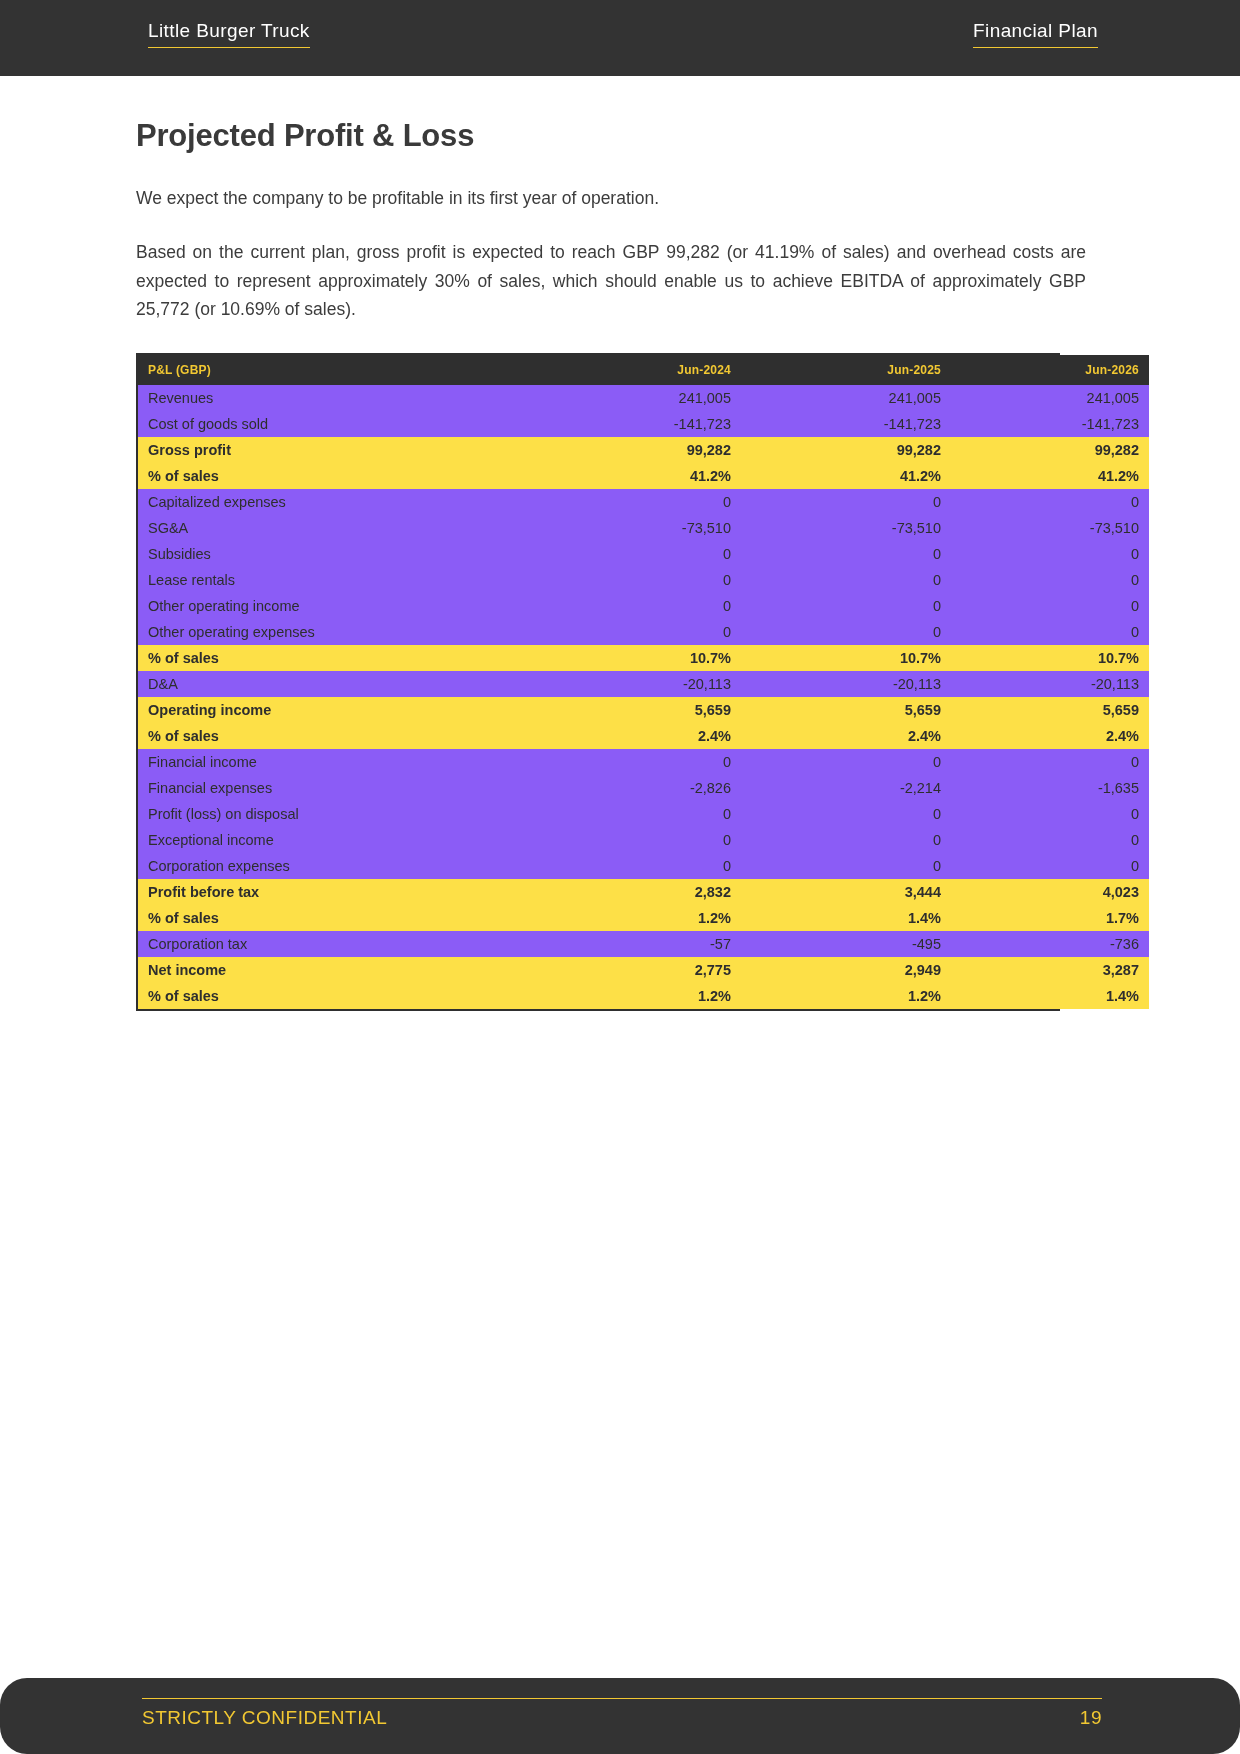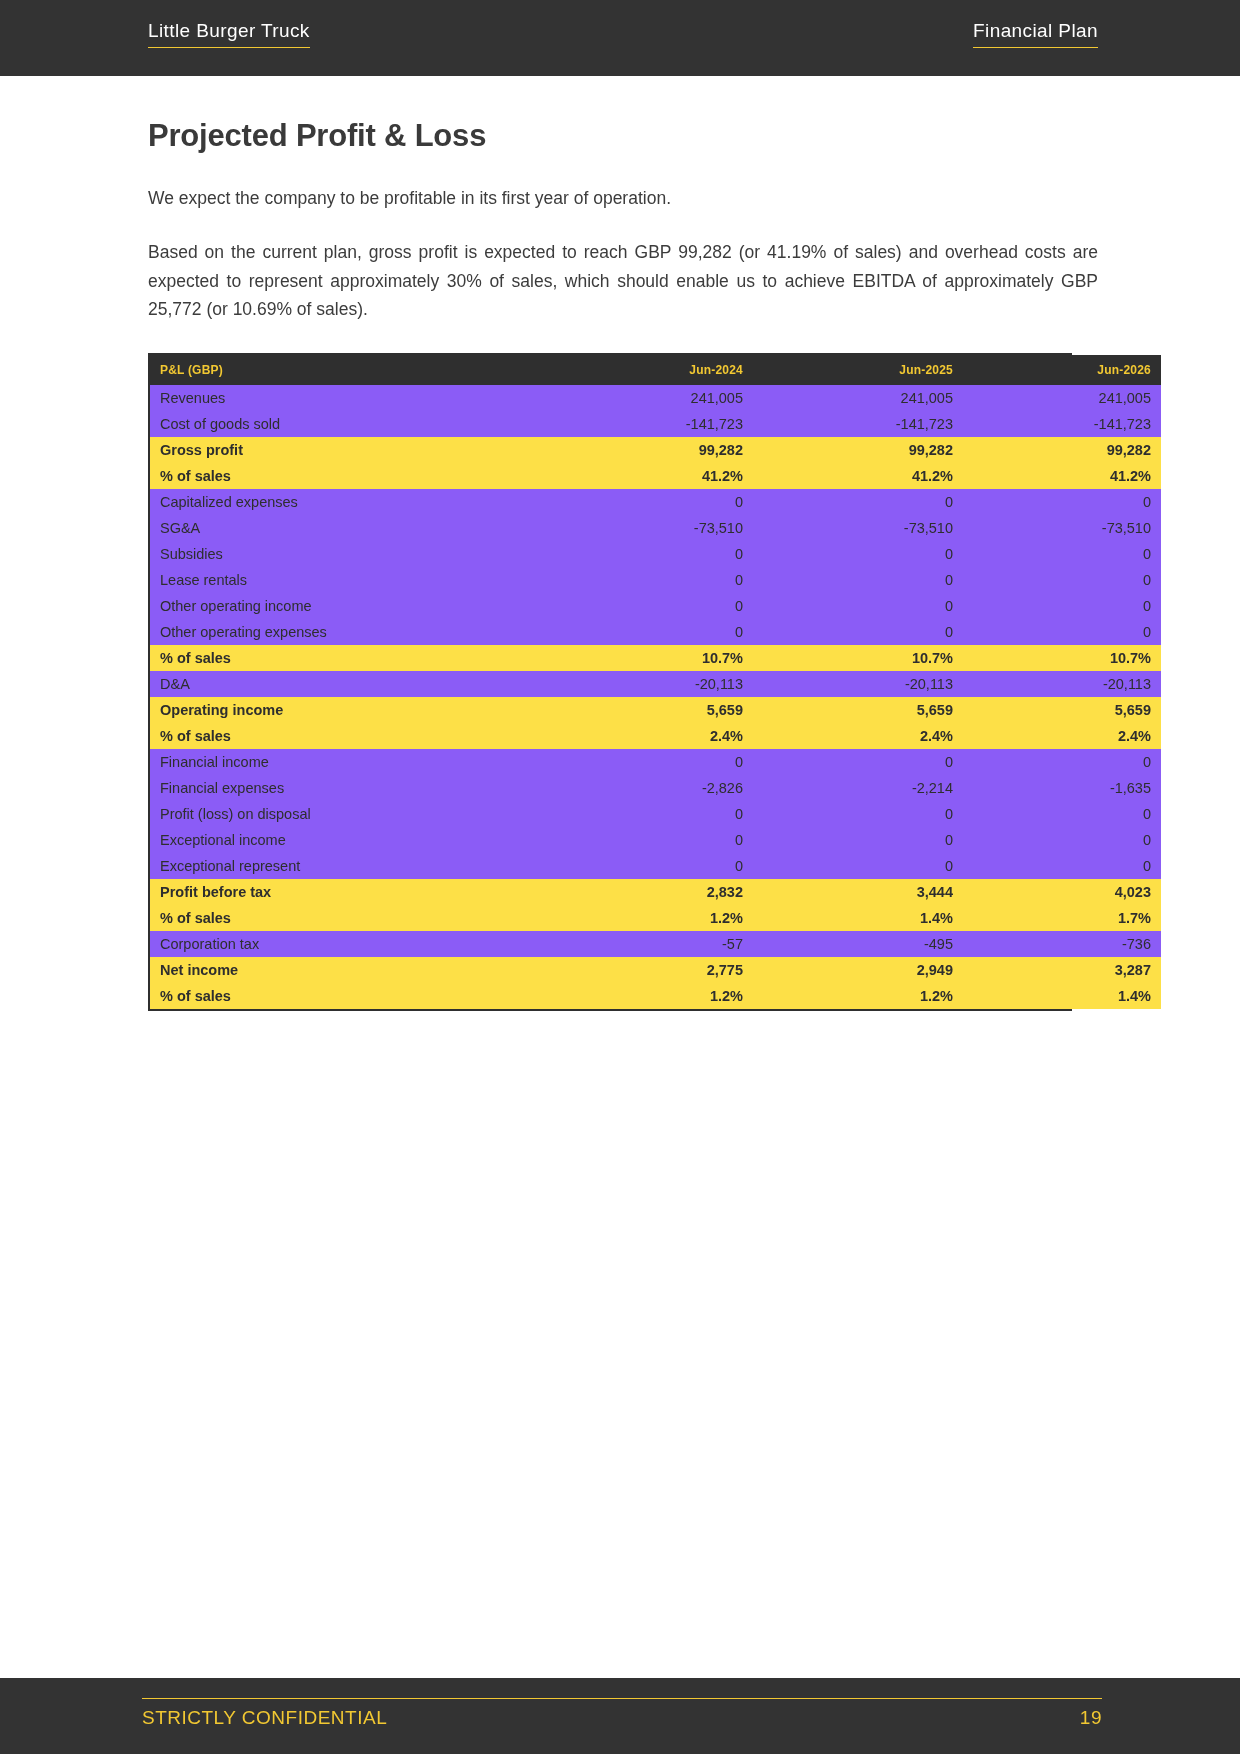--- a/index.html
+++ b/index.html
@@ -43,21 +43,21 @@
   
   .page {
     position: absolute;
     left: 0; top: 76px;
     width: 1240px;
     height: 1602px;
     background: #ffffff;
   }
   .content {
     position: absolute;
-    left: 148px;
+    left: 136px;
     top: 42px;
     width: 950px;
   }
 
   h1.page-title {
     margin: 0 0 30px 0;
     font-size: 31px;
     font-weight: bold;
     color: #3a3a3a;
     letter-spacing: -0.2px;
@@ -105,20 +105,21 @@
   tbody tr.row-normal td { background: #8b5cf6; }
   tbody tr.row-high td { background: #fde047; font-weight: bold; }
 
   
   .footer-bar {
     position: absolute;
     left: 0; bottom: 0;
     width: 1240px;
     height: 76px;
     background: #333333;
+    border-radius: 27px;
   }
   .footer-inner {
     position: absolute;
     left: 142px;
     top: 20px;
     width: 960px;
     display: flex;
     justify-content: space-between;
     align-items: flex-start;
     border-top: 1.6px solid #f2c832;
@@ -262,21 +263,21 @@
               <td class="c-num">0</td>
               <td class="c-num">0</td>
             </tr>
             <tr class="row-normal">
               <td class="c-label">Exceptional income</td>
               <td class="c-num first">0</td>
               <td class="c-num">0</td>
               <td class="c-num">0</td>
             </tr>
             <tr class="row-normal">
-              <td class="c-label">Exceptional represent</td>
+              <td class="c-label">Corporation expenses</td>
               <td class="c-num first">0</td>
               <td class="c-num">0</td>
               <td class="c-num">0</td>
             </tr>
             <tr class="row-high">
               <td class="c-label">Profit before tax</td>
               <td class="c-num first">2,832</td>
               <td class="c-num">3,444</td>
               <td class="c-num">4,023</td>
             </tr>

